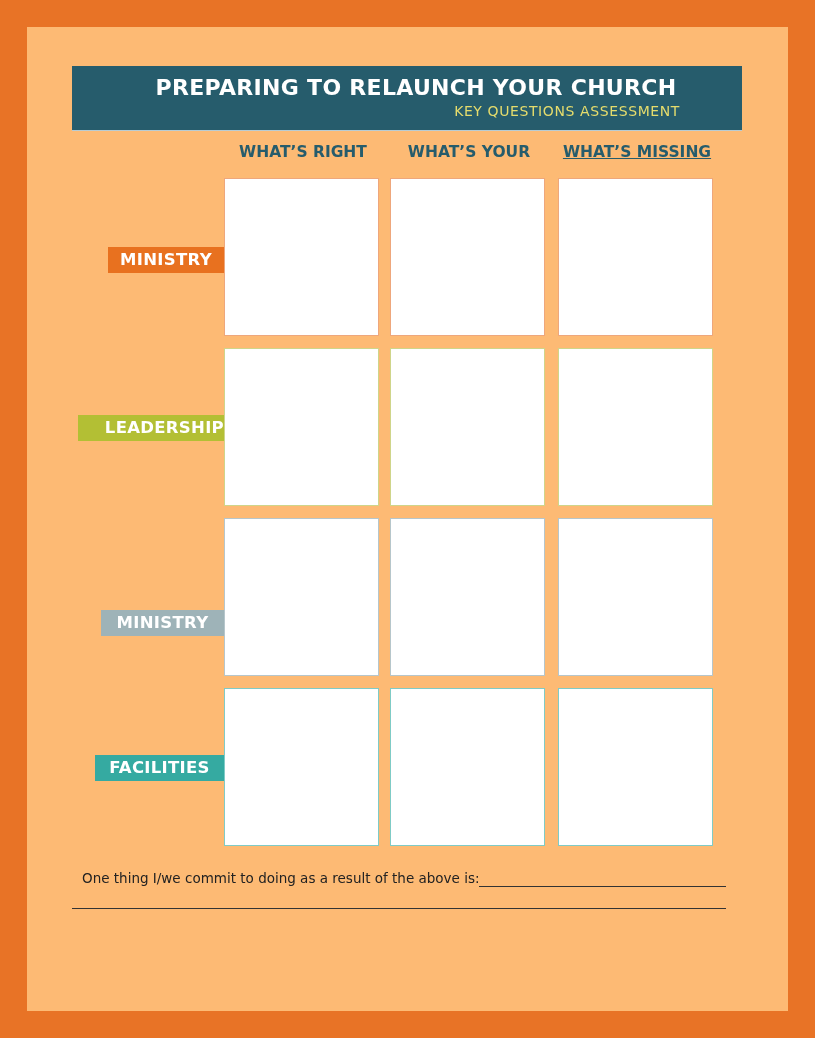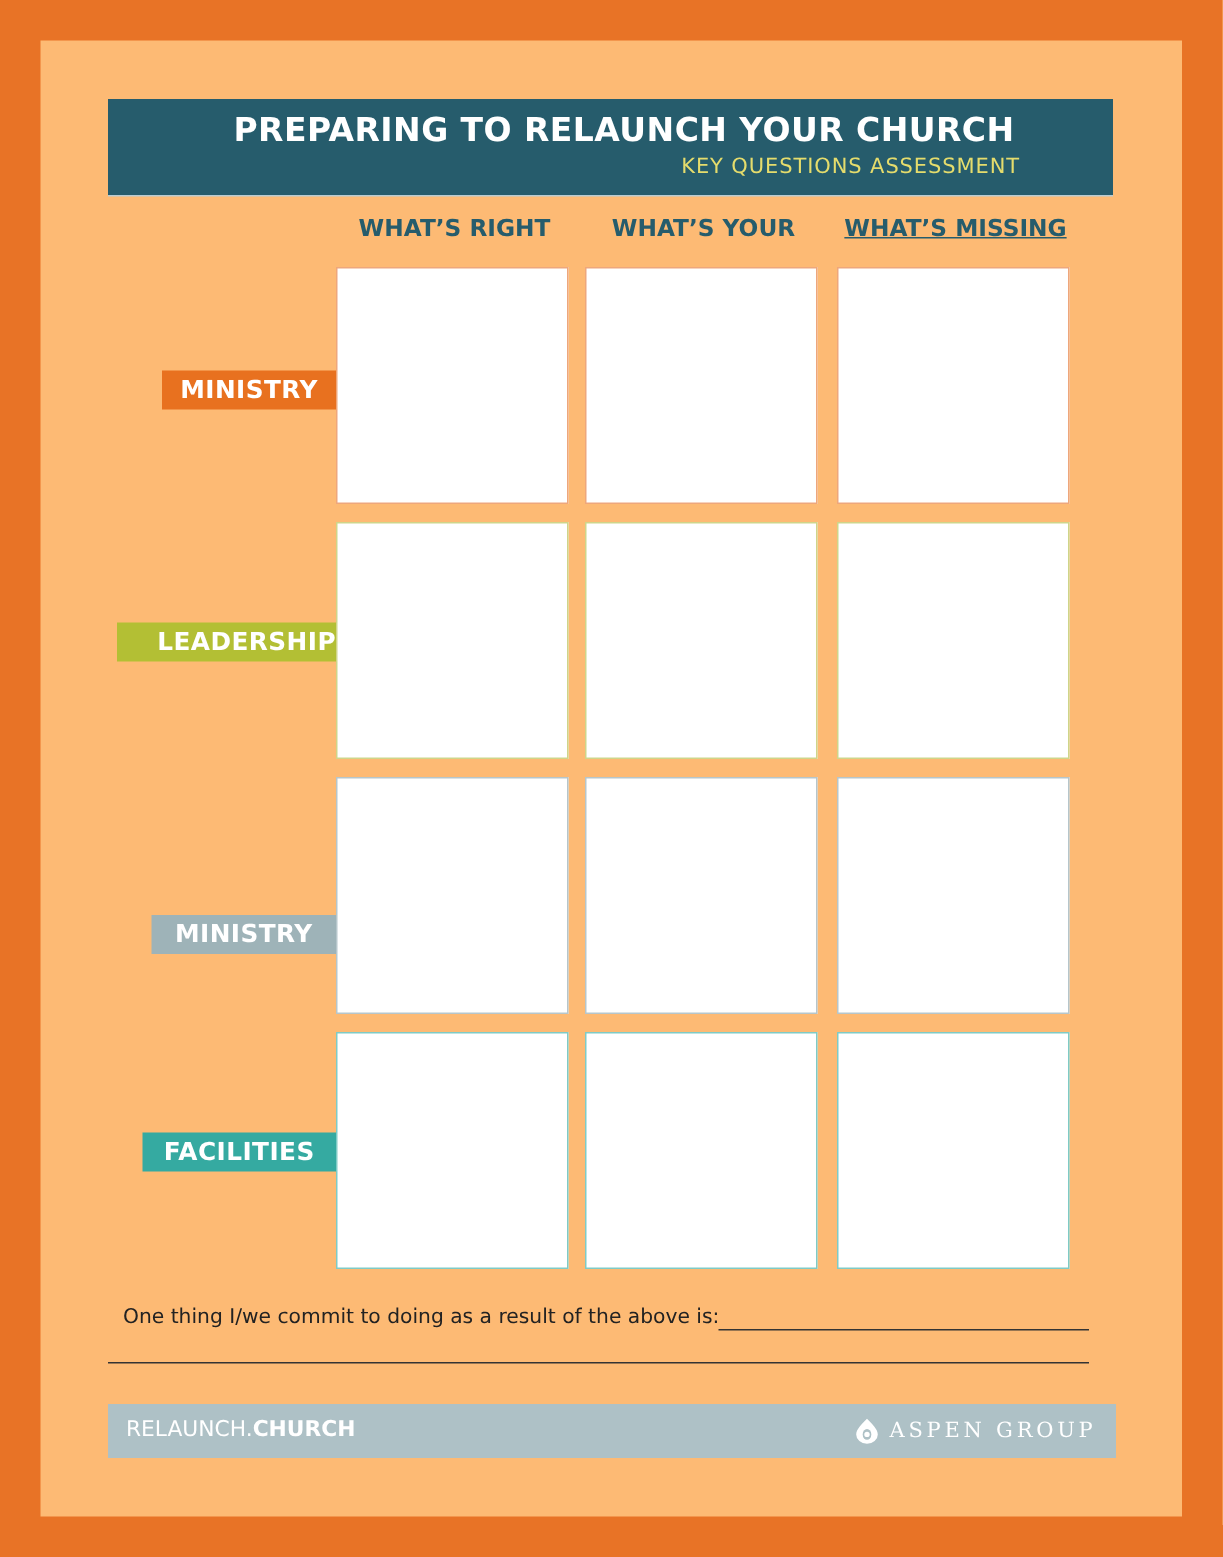--- a/index.html
+++ b/index.html
@@ -51,25 +51,14 @@
 
   <div class="rowlabel" style="left:68px; top:728px; width:129px; background:#35aaa1;">FACILITIES</div>
   <div class="cell" style="left:197px; top:661px; border-color:#7fcbc6;"></div>
   <div class="cell" style="left:363px; top:661px; border-color:#7fcbc6;"></div>
   <div class="cell" style="left:531px; top:661px; border-color:#7fcbc6;"></div>
 
   <div class="commit">One thing I/we commit to doing as a result of the above is:</div>
   <div class="commit-line"></div>
   <div class="line2"></div>
 
-  <div class="footer">
-    <div class="site"><span>RELAUNCH.</span><b>CHURCH</b></div>
-    <div class="brand">
-      <svg class="logo" viewBox="0 0 20 20">
-        <path d="M10 1 C14 5 18 9 18 12.5 A8 7 0 0 1 2 12.5 C2 9 6 5 10 1 Z" fill="#ffffff"></path>
-        <ellipse cx="10" cy="12.5" rx="3.2" ry="4" fill="#aec1c6"></ellipse>
-        <circle cx="10" cy="12.5" r="2" fill="#ffffff"></circle>
-      </svg>
-      <span>ASPEN GROUP</span>
-    </div>
-  </div>
 
 </div>
 
 </body></html>

